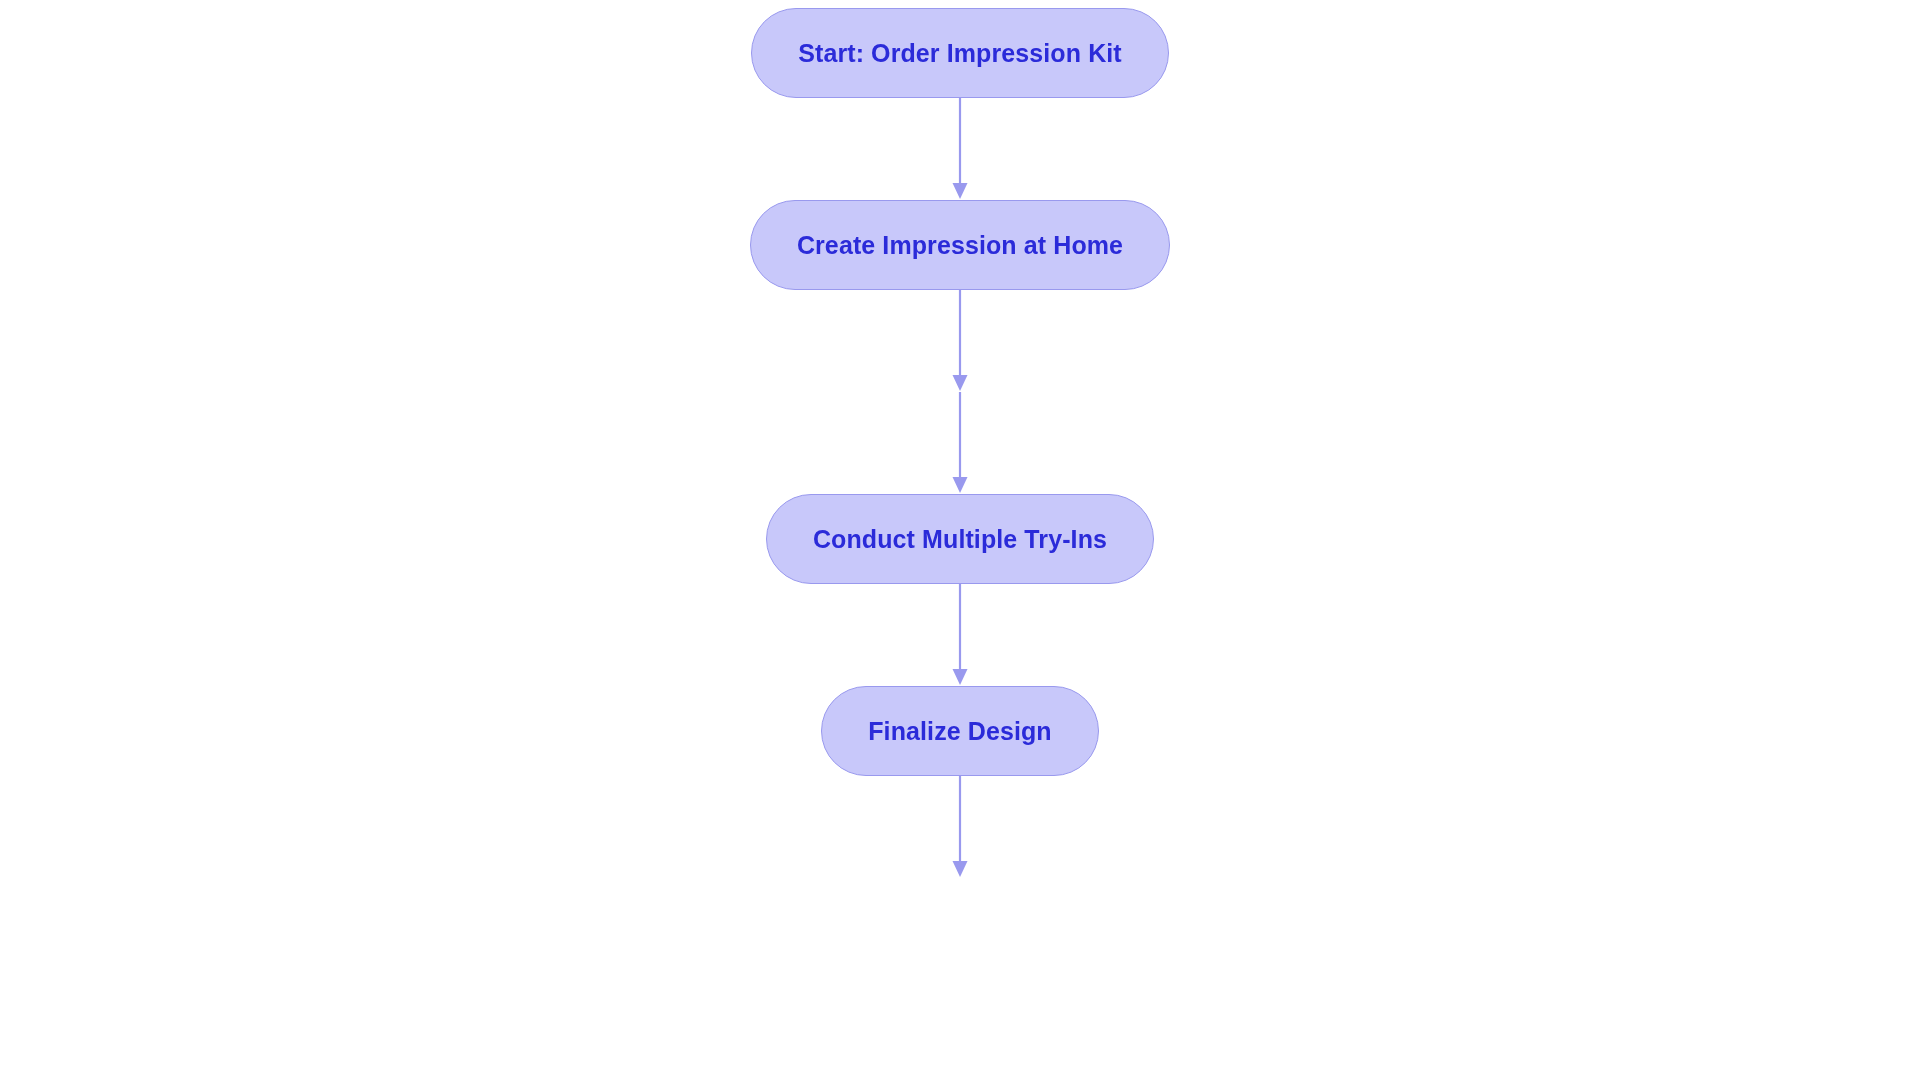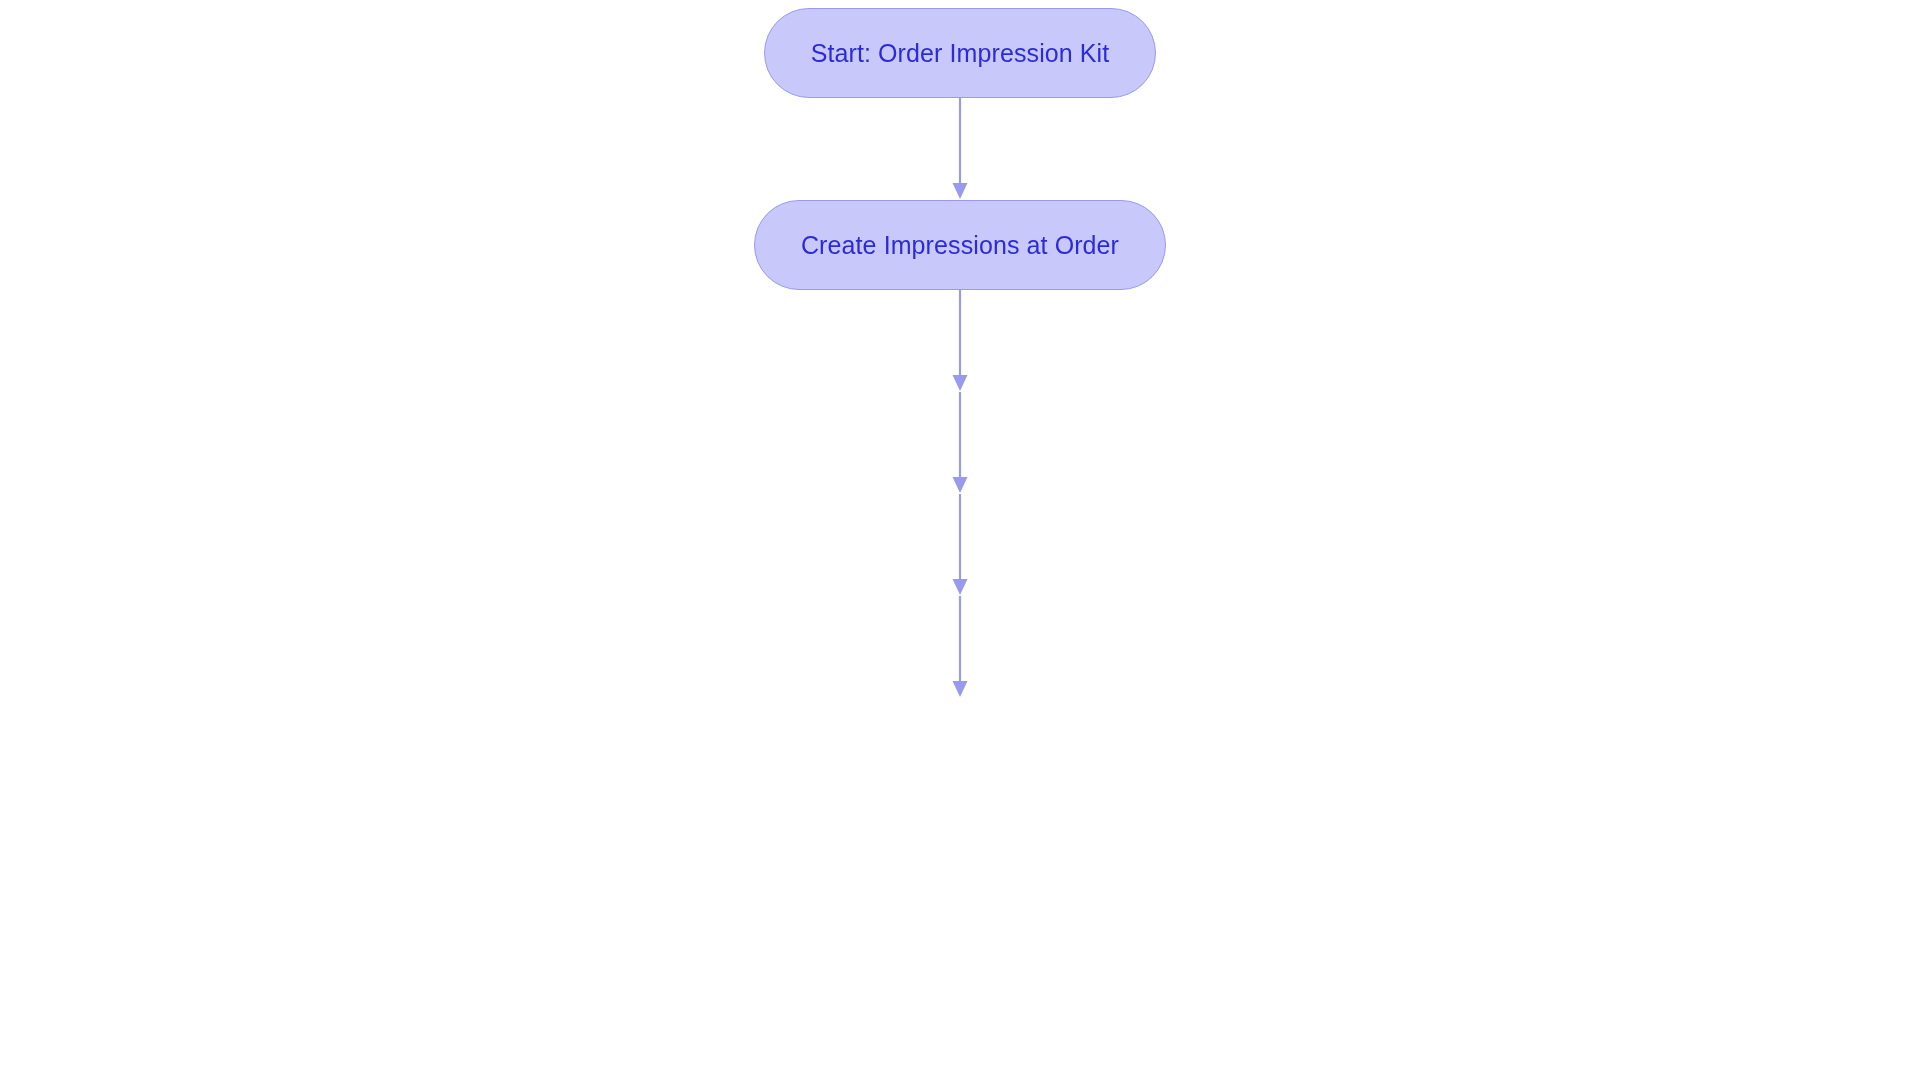--- a/index.html
+++ b/index.html
@@ -46,21 +46,21 @@
     border: 1.6px solid #9999ee;
     border-radius: 45px;
     padding: 0 46px;
     white-space: nowrap;
     flex: none;
   }
 
   .node-label {
     font-family: "Liberation Sans", "DejaVu Sans", sans-serif;
     font-size: 25px;
-    font-weight: 400;
+    font-weight: 700;
     color: #2b2bd9;
     letter-spacing: 0.1px;
     line-height: 1;
   }
 
   .connector {
     width: 24px;
     height: 102px;
     flex: none;
     display: block;
@@ -94,46 +94,52 @@
     </div>
 
     <div class="connector">
       <svg viewBox="0 0 24 102" xmlns="http://www.w3.org/2000/svg" aria-hidden="true">
         <line class="conn-line" x1="12" y1="0" x2="12" y2="88"></line>
         <polygon class="conn-head" points="12,101 4.5,85 19.5,85"></polygon>
       </svg>
     </div>
 
     <div class="node">
-      <span class="node-label">Create Impressions at Order</span>
+      <span class="node-label">Create Impression at Home</span>
     </div>
 
     <div class="connector">
       <svg viewBox="0 0 24 102" xmlns="http://www.w3.org/2000/svg" aria-hidden="true">
         <line class="conn-line" x1="12" y1="0" x2="12" y2="88"></line>
         <polygon class="conn-head" points="12,101 4.5,85 19.5,85"></polygon>
       </svg>
     </div>
 
 
     <div class="connector">
       <svg viewBox="0 0 24 102" xmlns="http://www.w3.org/2000/svg" aria-hidden="true">
         <line class="conn-line" x1="12" y1="0" x2="12" y2="88"></line>
         <polygon class="conn-head" points="12,101 4.5,85 19.5,85"></polygon>
       </svg>
     </div>
 
+    <div class="node">
+      <span class="node-label">Conduct Multiple Try-Ins</span>
+    </div>
 
     <div class="connector">
       <svg viewBox="0 0 24 102" xmlns="http://www.w3.org/2000/svg" aria-hidden="true">
         <line class="conn-line" x1="12" y1="0" x2="12" y2="88"></line>
         <polygon class="conn-head" points="12,101 4.5,85 19.5,85"></polygon>
       </svg>
     </div>
 
+    <div class="node">
+      <span class="node-label">Finalize Design</span>
+    </div>
 
     <div class="connector">
       <svg viewBox="0 0 24 102" xmlns="http://www.w3.org/2000/svg" aria-hidden="true">
         <line class="conn-line" x1="12" y1="0" x2="12" y2="88"></line>
         <polygon class="conn-head" points="12,101 4.5,85 19.5,85"></polygon>
       </svg>
     </div>
 
 
   </div>

